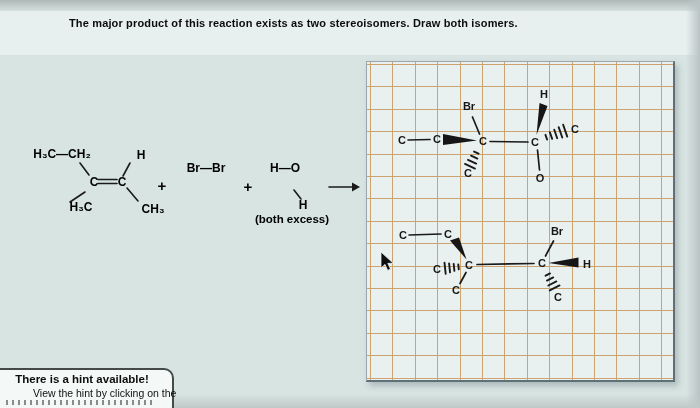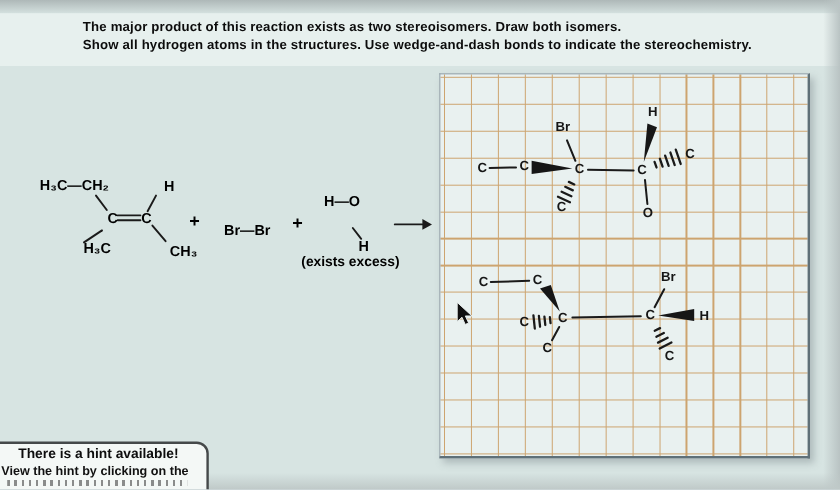--- a/index.html
+++ b/index.html
@@ -51,37 +51,36 @@
   .struct-svg line{stroke:#1a1a1a;stroke-width:1.7;stroke-linecap:round;}
   .struct-svg polygon{fill:#161616;}
   .struct-svg g.hash line{stroke-width:1.9;}
 
   .cursor-svg{position:absolute;left:379px;top:251px;}
 
   .hint-box{position:absolute;left:-10px;top:368px;width:184px;height:60px;
     background:var(--hint-bg);border:2px solid var(--hint-border);
     border-top-right-radius:10px;padding-top:3px;box-sizing:border-box;}
   .hint-line1{font-size:11.5px;font-weight:700;text-align:center;color:#0d0d0d;}
-  .hint-line2{font-size:10.5px;font-weight:700;color:#111;margin:2px 0 0 9px;white-space:nowrap;}
+  .hint-line2{font-size:10.5px;font-weight:400;color:#111;margin:2px 0 0 9px;white-space:nowrap;padding-left:32px;}
   .hint-clip{height:5px;overflow:hidden;margin:1px 0 0 14px;width:150px;opacity:.55;
     background:repeating-linear-gradient(90deg,#333 0 2px,transparent 2px 6px);}
 </style>
 </head>
 <body>
 
 <div class="screen">
 
   <div class="bg-strip bg-top"></div>
   <div class="bg-strip bg-header"></div>
   <div class="bg-strip bg-right"></div>
   <div class="bg-strip bg-bottom"></div>
 
   <div class="question">
     <div>The major product of this reaction exists as two stereoisomers. Draw both isomers.</div>
-    <div>Show all hydrogen atoms in the structures. Use wedge-and-dash bonds to indicate the stereochemistry.</div>
   </div>
 
   <svg class="rxn-svg" width="340" height="100" viewBox="0 0 340 100">
     <line x1="50" y1="23" x2="59" y2="35"></line>
     <line x1="68" y1="39.5" x2="87" y2="39.5"></line>
     <line x1="68" y1="43.5" x2="87" y2="43.5"></line>
     <line x1="40" y1="62" x2="55" y2="52"></line>
     <line x1="100" y1="23" x2="93" y2="36"></line>
     <line x1="97" y1="48" x2="108" y2="61"></line>
     <line x1="264" y1="50" x2="271" y2="59"></line>
@@ -91,25 +90,25 @@
     </g>
   </svg>
 
   <span class="lbl" style="left:62px;top:154px">H₃C—CH₂</span>
   <span class="lbl" style="left:141px;top:155px">H</span>
   <span class="lbl" style="left:94px;top:182px">C</span>
   <span class="lbl" style="left:122px;top:182px">C</span>
   <span class="lbl" style="left:81px;top:207px">H₃C</span>
   <span class="lbl" style="left:153px;top:209px">CH₃</span>
   <span class="lbl plus" style="left:162px;top:185px">+</span>
-  <span class="lbl" style="left:206px;top:192px">Br—Br</span>
+  <span class="lbl" style="left:206px;top:168px">Br—Br</span>
   <span class="lbl plus" style="left:248px;top:186px">+</span>
   <span class="lbl" style="left:285px;top:168px">H—O</span>
   <span class="lbl" style="left:303px;top:205px">H</span>
-  <span class="lbl small" style="left:292px;top:219px">(exists excess)</span>
+  <span class="lbl small" style="left:292px;top:219px">(both excess)</span>
 
   <div class="grid-panel"></div>
 
   <svg class="struct-svg" width="306" height="318" viewBox="0 0 306 318">
 
     <g>
       <line x1="42" y1="79" x2="64" y2="78.5"></line>
       <polygon points="77,73 77,84 111,79.5"></polygon>
       <line x1="113.5" y1="73" x2="106.5" y2="56"></line>
       <g class="hash" transform="translate(112,88) rotate(25)">

